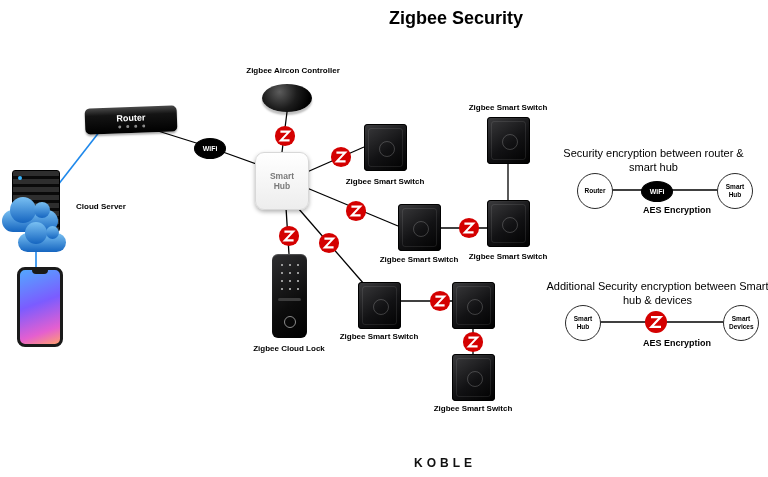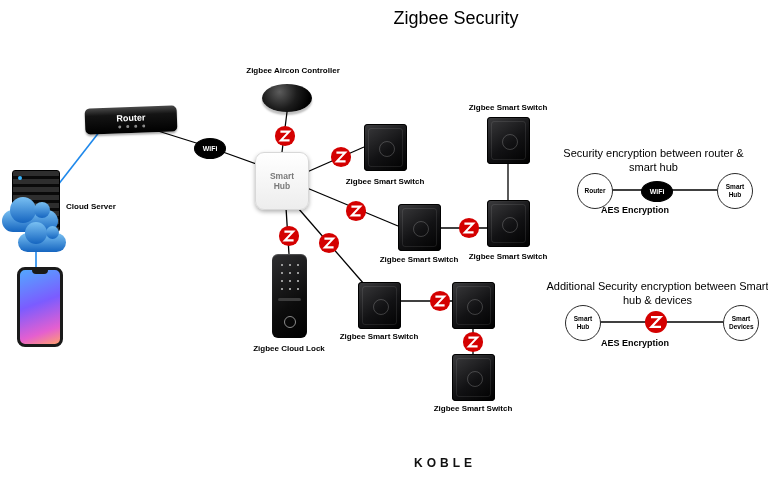--- a/index.html
+++ b/index.html
@@ -4,21 +4,21 @@
 <style>
   html,body { margin:0; padding:0; background:#fff; }
   #canvas {
     position:relative; width:768px; height:477px; background:#fff;
     font-family:"Liberation Sans", sans-serif; overflow:hidden;
   }
   #wires { position:absolute; left:0; top:0; z-index:1; pointer-events:none; }
 
   #title {
     position:absolute; top:8px; left:456px; transform:translateX(-50%);
-    font-size:18px; font-weight:normal; color:#000; white-space:nowrap; z-index:5;
+    font-size:18px; font-weight:bold; color:#000; white-space:nowrap; z-index:5;
   }
   #brand {
     position:absolute; top:456px; left:445px; transform:translateX(-50%);
     font-size:12px; font-weight:bold; letter-spacing:4px; color:#111; z-index:5;
   }
 
   .dlabel { position:absolute; font-size:8px; color:#000; text-align:center; width:90px; z-index:4; line-height:1.15;font-weight:bold; }
 
   
   #router {
@@ -50,21 +50,21 @@
   #server .led { position:absolute; left:5px; top:5px; width:4px; height:4px; border-radius:50%; background:#38b6ff; }
   .cloud { position:absolute; background:linear-gradient(#79c0f2, #1565c0); border-radius:20px; z-index:3; }
   .cloud::before { content:''; position:absolute; background:inherit; border-radius:50%; }
   .cloud::after  { content:''; position:absolute; background:inherit; border-radius:50%; }
   #cloud1 { left:2px; top:210px; width:56px; height:22px; }
   #cloud1::before { width:26px; height:26px; top:-13px; left:8px; }
   #cloud1::after  { width:16px; height:16px; top:-8px; right:8px; }
   #cloud2 { left:18px; top:233px; width:48px; height:19px; }
   #cloud2::before { width:22px; height:22px; top:-11px; left:7px; }
   #cloud2::after  { width:13px; height:13px; top:-7px; right:7px; }
-  #cloud-server-label { left:66px; top:202px; width:70px; text-align:left; }
+  #cloud-server-label { left:66px; top:202px; width:70px; text-align:center; }
 
   
   #phone {
     position:absolute; left:17px; top:267px; width:40px; height:74px; z-index:3;
     border:3px solid #1a1a1a; border-radius:8px;
     background:linear-gradient(160deg, #53a7ff 0%, #7b5cff 45%, #e45fd0 80%, #ff9f6e 100%);
   }
   #phone::before { content:''; position:absolute; left:50%; top:0; transform:translateX(-50%);
     width:16px; height:4px; background:#1a1a1a; border-radius:0 0 4px 4px; }
 
@@ -141,21 +141,21 @@
   .lcircle {
     position:absolute; width:34px; height:34px; border:1.3px solid #2b2b2b; border-radius:50%;
     background:#fff; display:flex; align-items:center; justify-content:center; text-align:center;
     font-size:6.5px; font-weight:bold; color:#000; z-index:3; line-height:1.2;
   }
   .lcircle span { width:24px; }
   #lc-router { left:577px; top:173px; }
   #lc-hub1 { left:717px; top:173px; }
   #lc-hub2 { left:565px; top:305px; }
   #lc-devices { left:723px; top:305px; }
-  .aes { position:absolute; width:110px; text-align:left; font-size:9px; font-weight:bold; color:#000; z-index:4; }
+  .aes { position:absolute; width:110px; text-align:right; font-size:9px; font-weight:bold; color:#000; z-index:4; }
   #aes1 { left:601px; top:205px; }
   #aes2 { left:601px; top:338px; }
 </style>
 </head>
 <body>
 
 <div id="canvas">
 
   <svg id="wires" width="768" height="477">
 

